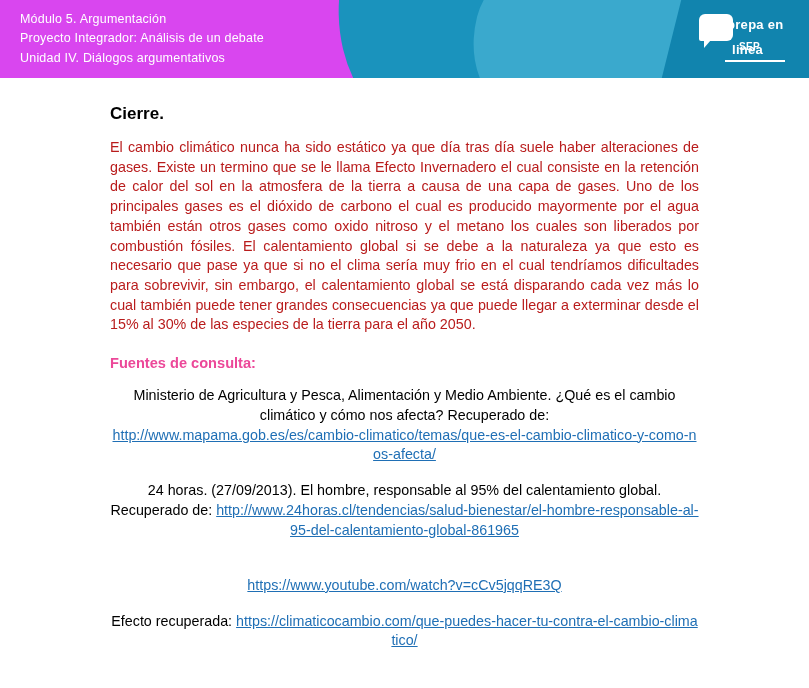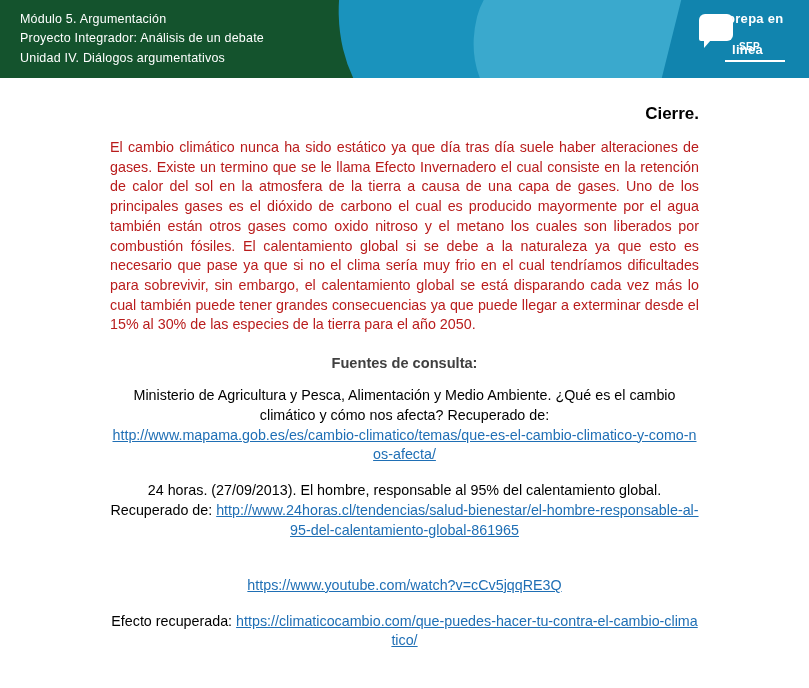--- a/index.html
+++ b/index.html
@@ -12,21 +12,21 @@
     background: #ffffff;
     font-family: "Liberation Sans", sans-serif;
     overflow: hidden;
   }
 
   
   .header {
     position: relative;
     width: 809px;
     height: 78px;
-    background: #14532d;
+    background: #d946ef;
     overflow: hidden;
   }
   .header .wave-a {
     position: absolute;
     left: 330px;
     top: -70px;
     width: 320px;
     height: 230px;
     background: #1a93bd;
     border-radius: 0 0 0 180px;
@@ -102,21 +102,21 @@
     border-style: solid;
     border-color: #ffffff transparent transparent transparent;
   }
   .logo .l1, .logo .l2, .logo .l3 {
     position: absolute;
     font-weight: bold;
     color: #ffffff;
     font-size: 13px;
     letter-spacing: .3px;
   }
-  .logo .l1 { left: 28px; top: 3px; }
+  .logo .l1 { left: 28px; top: 9px; }
   .logo .l2 { left: 33px; top: 34px; }
   .logo .l3 { left: 40px; top: 33px; font-size: 10px; }
   .logo .underline {
     position: absolute;
     left: 26px;
     top: 52px;
     width: 60px;
     height: 2px;
     background: #ffffff;
   }
@@ -126,38 +126,37 @@
     position: relative;
     width: 809px;
     padding-top: 26px;
     box-sizing: border-box;
   }
   .content {
     margin: 0 110px 0 110px;
     width: 589px;
   }
   .title {
-    text-align: right;
+    text-align: left;
     font-size: 17px;
     font-weight: bold;
     color: #000000;
     margin: 0 0 14px 0;
   }
   .para {
     font-size: 14.3px;
     color: #b91c1c;
     text-align: justify;
     line-height: 1.38;
     margin: 0 0 20px 0;
   }
   .subtitle {
-    text-align: center;
     font-size: 14.6px;
     font-weight: bold;
-    color: #404040;
+    color: #ec4899;
     margin: 0 0 15px 0;
   }
   .ref {
     font-size: 14.3px;
     color: #000000;
     line-height: 1.38;
     margin: 0 0 16px 0;
     text-align: center;
   }
   .link {

